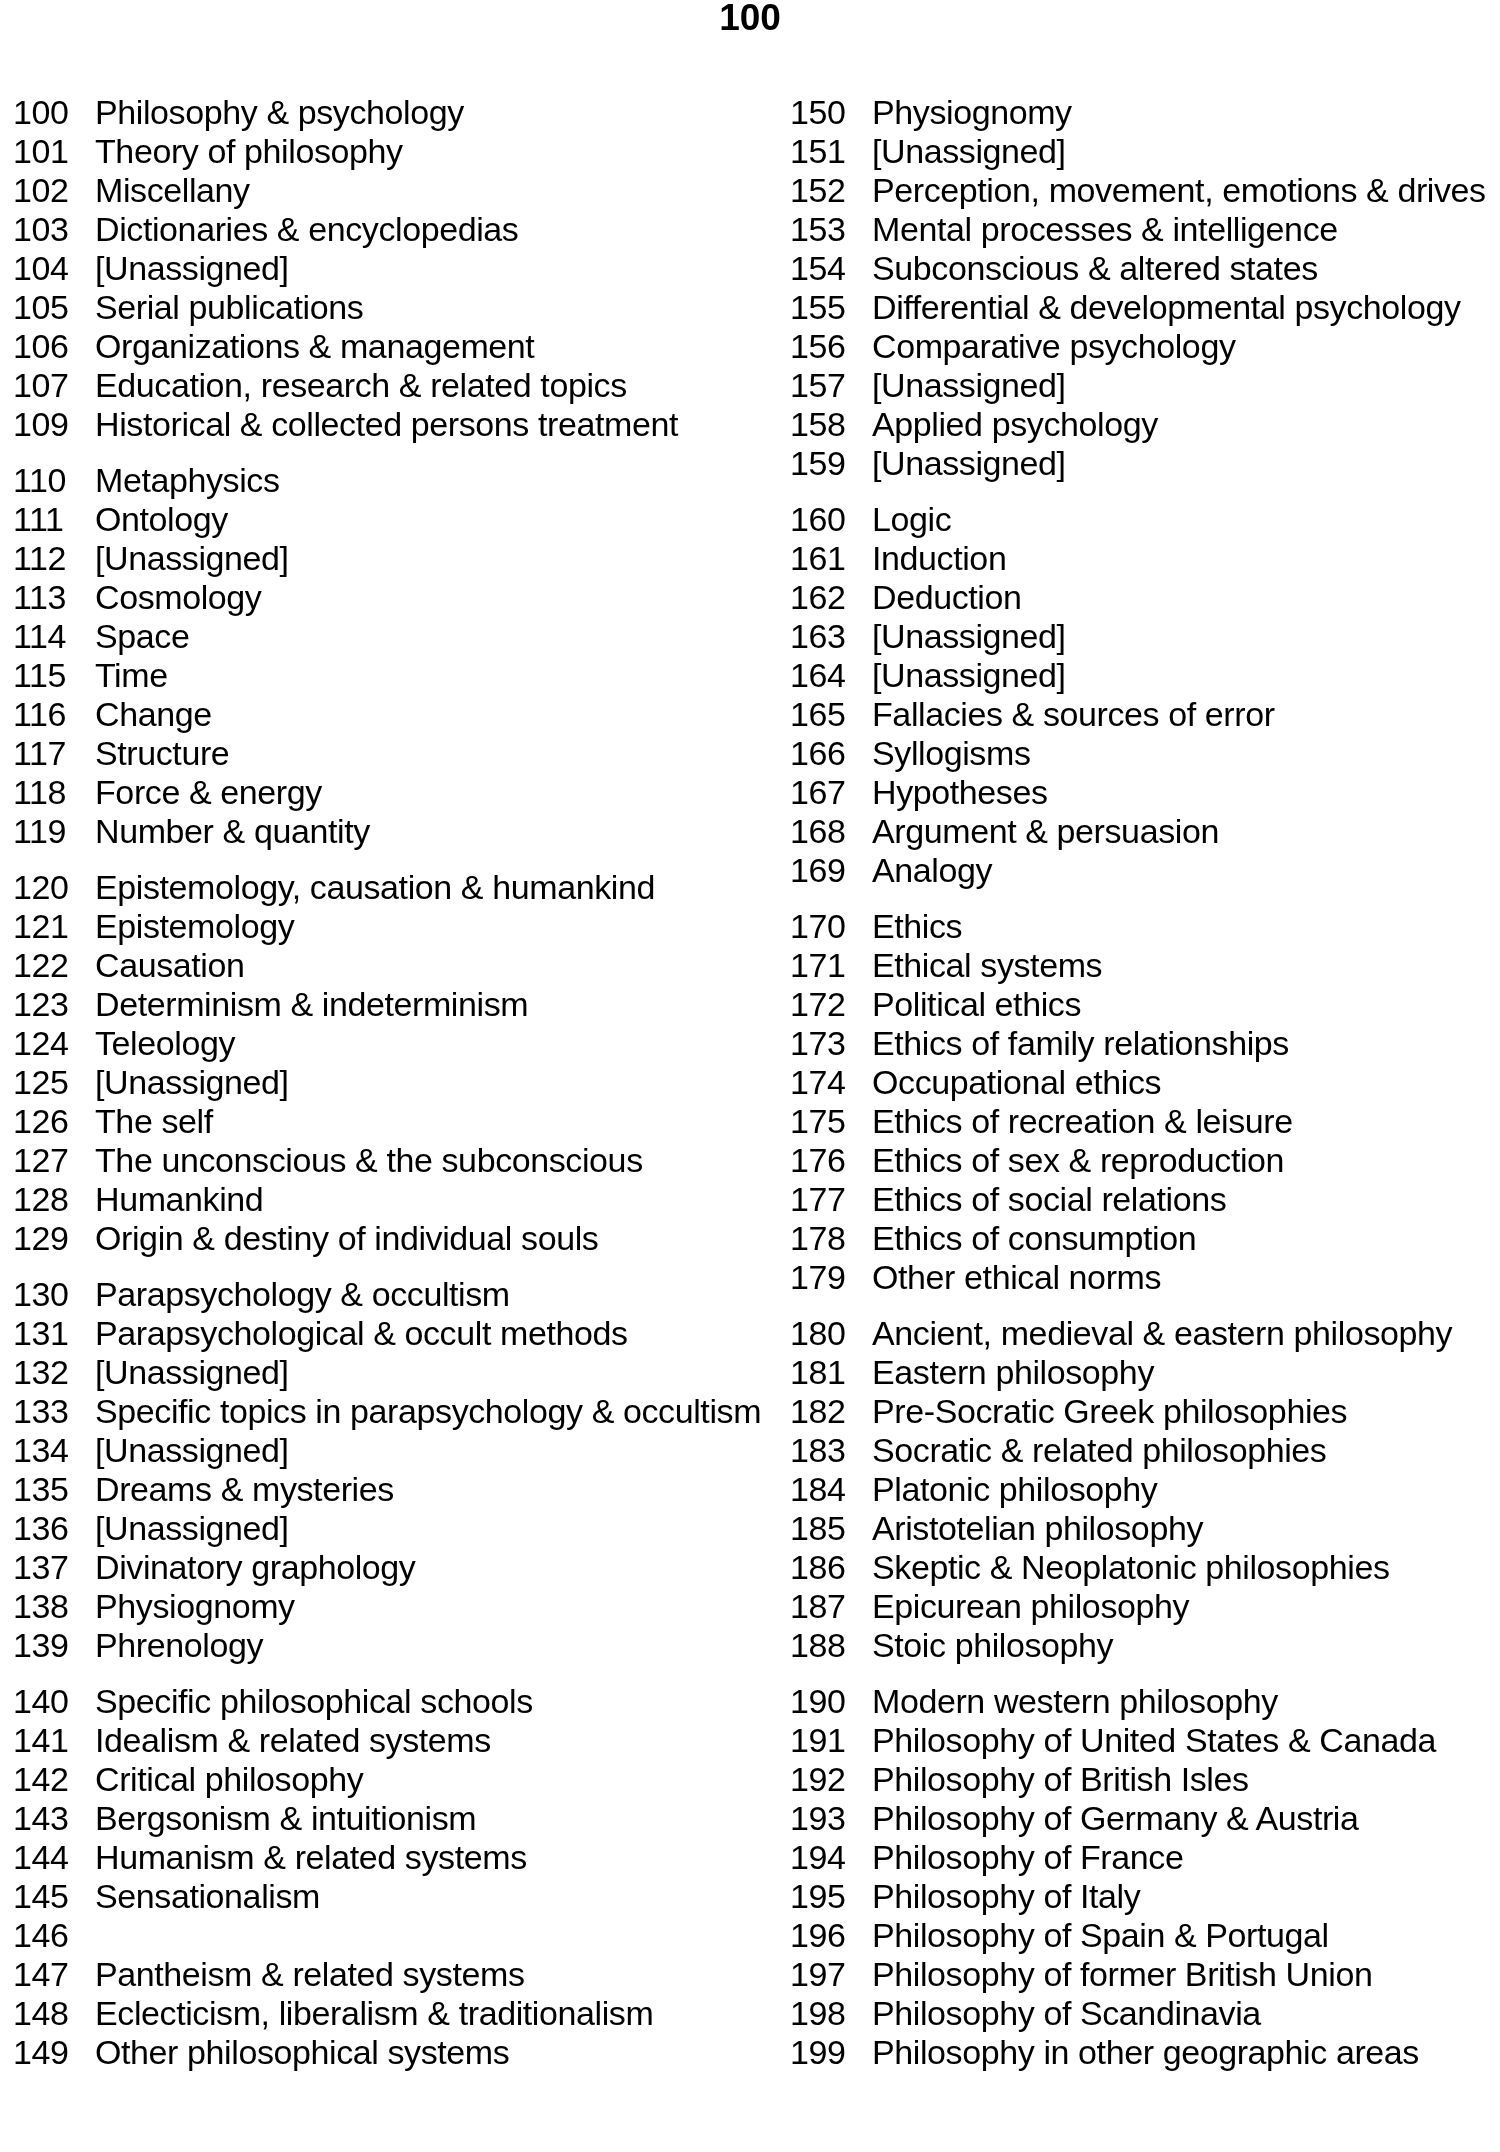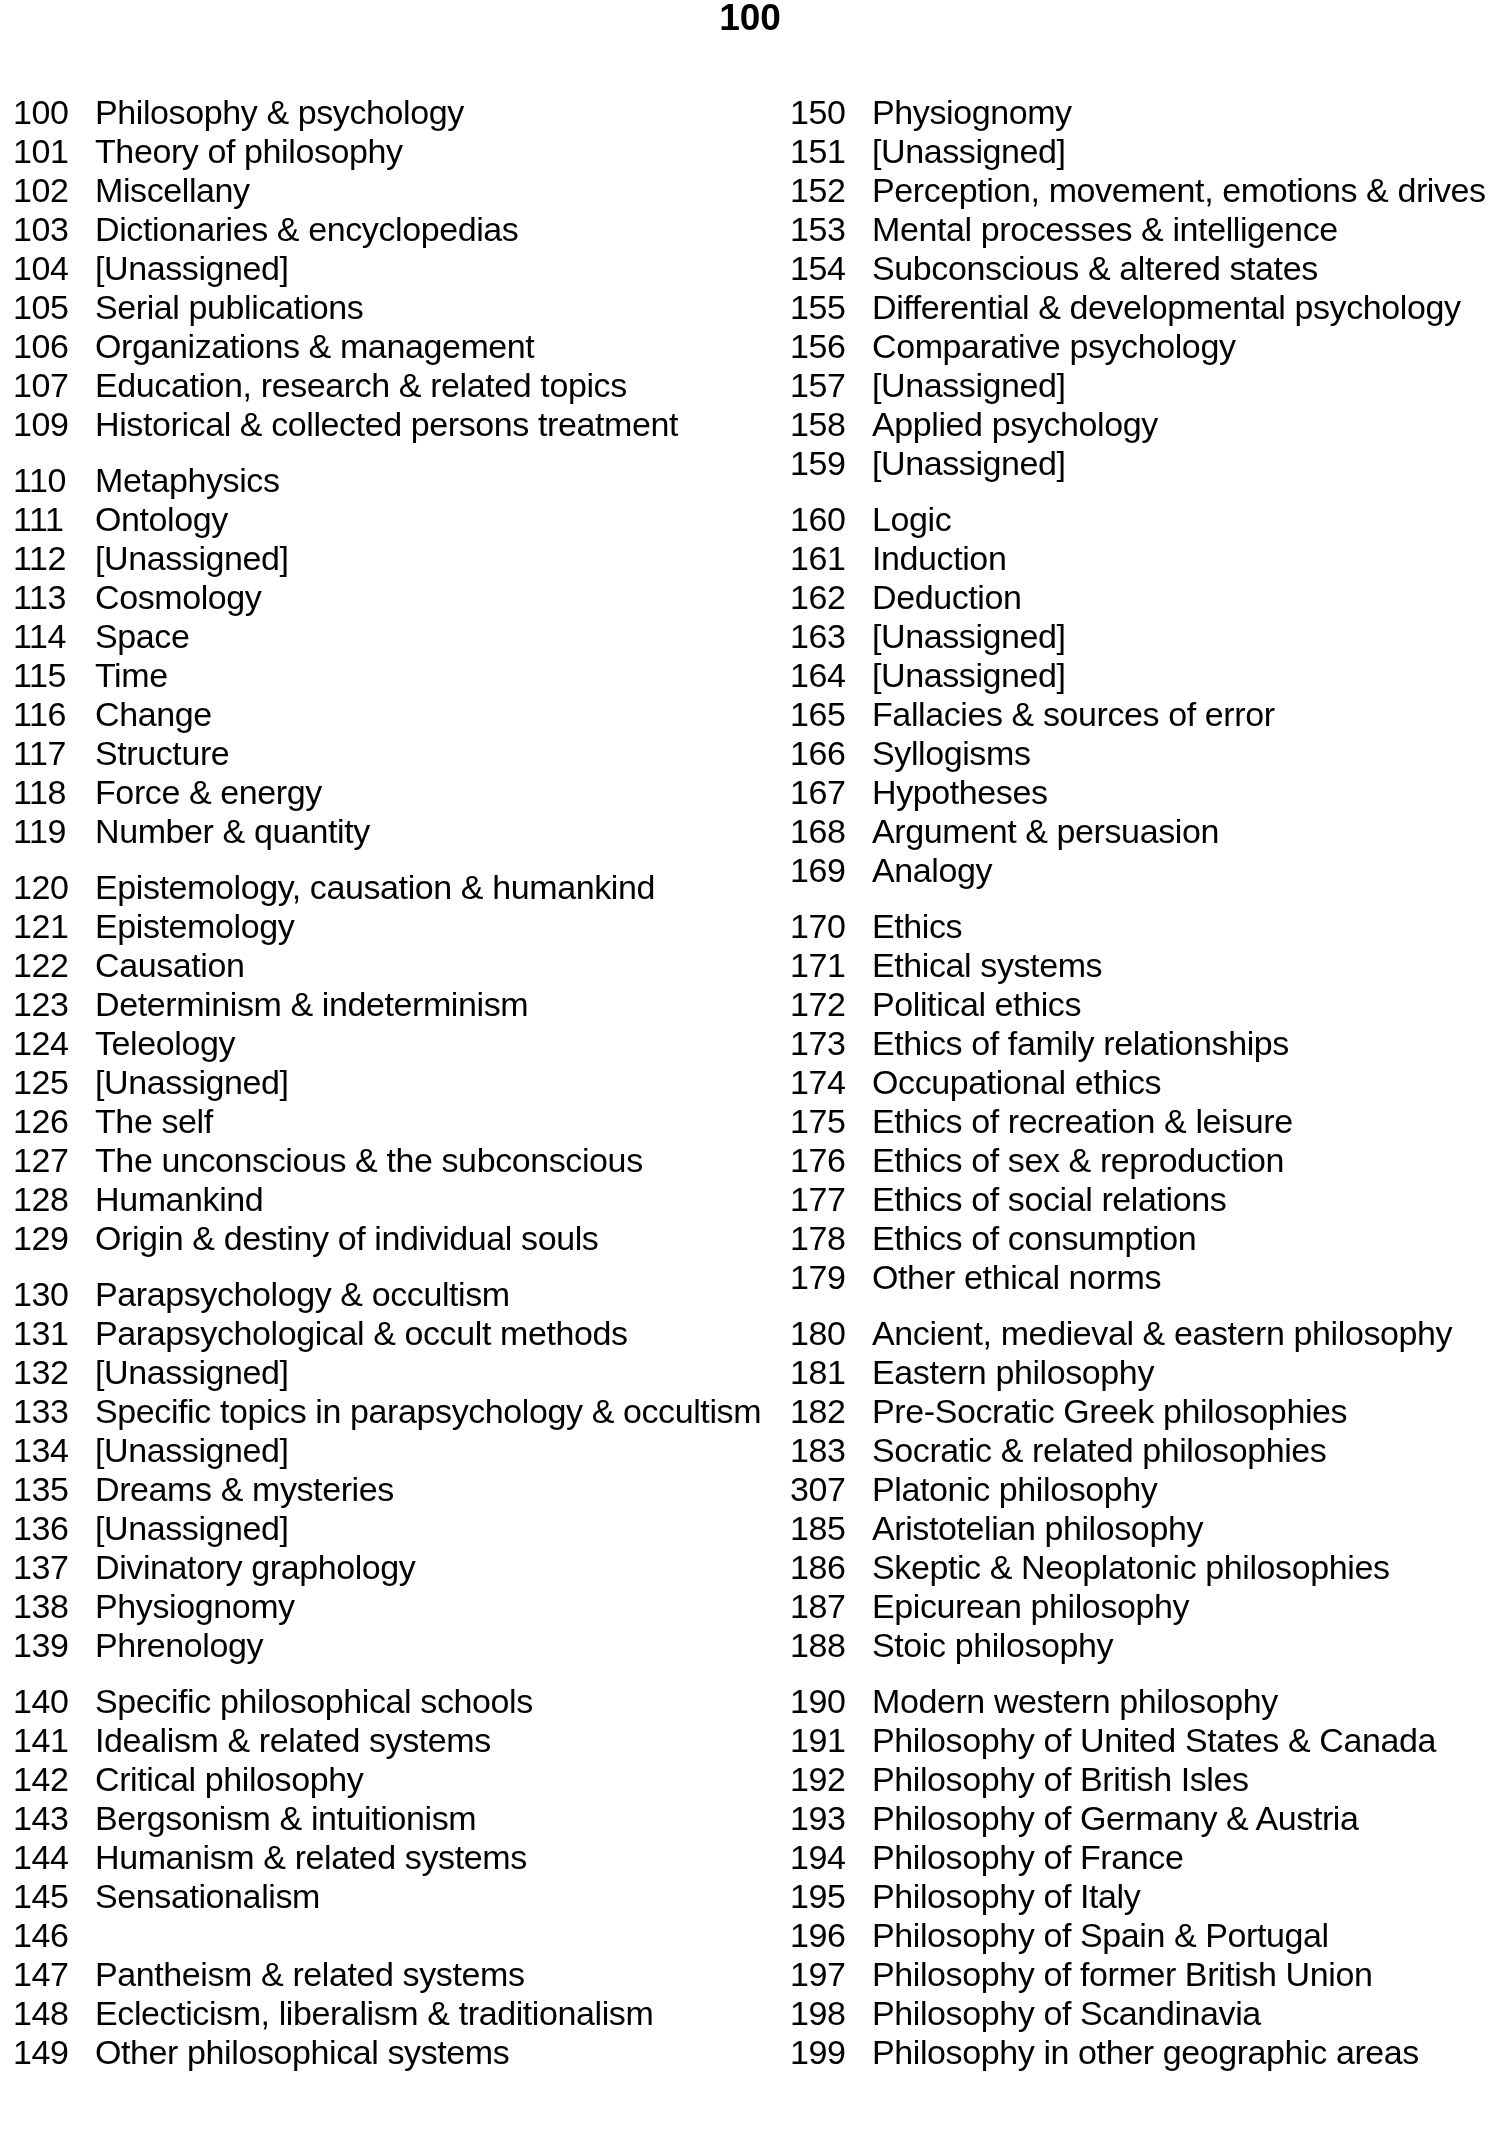--- a/index.html
+++ b/index.html
@@ -400,21 +400,21 @@
         </div>
         <div class="row">
           <span class="num">182</span>
           <span class="label">Pre-Socratic Greek philosophies</span>
         </div>
         <div class="row">
           <span class="num">183</span>
           <span class="label">Socratic &amp; related philosophies</span>
         </div>
         <div class="row">
-          <span class="num">307</span>
+          <span class="num">184</span>
           <span class="label">Platonic philosophy</span>
         </div>
         <div class="row">
           <span class="num">185</span>
           <span class="label">Aristotelian philosophy</span>
         </div>
         <div class="row">
           <span class="num">186</span>
           <span class="label">Skeptic &amp; Neoplatonic philosophies</span>
         </div>

